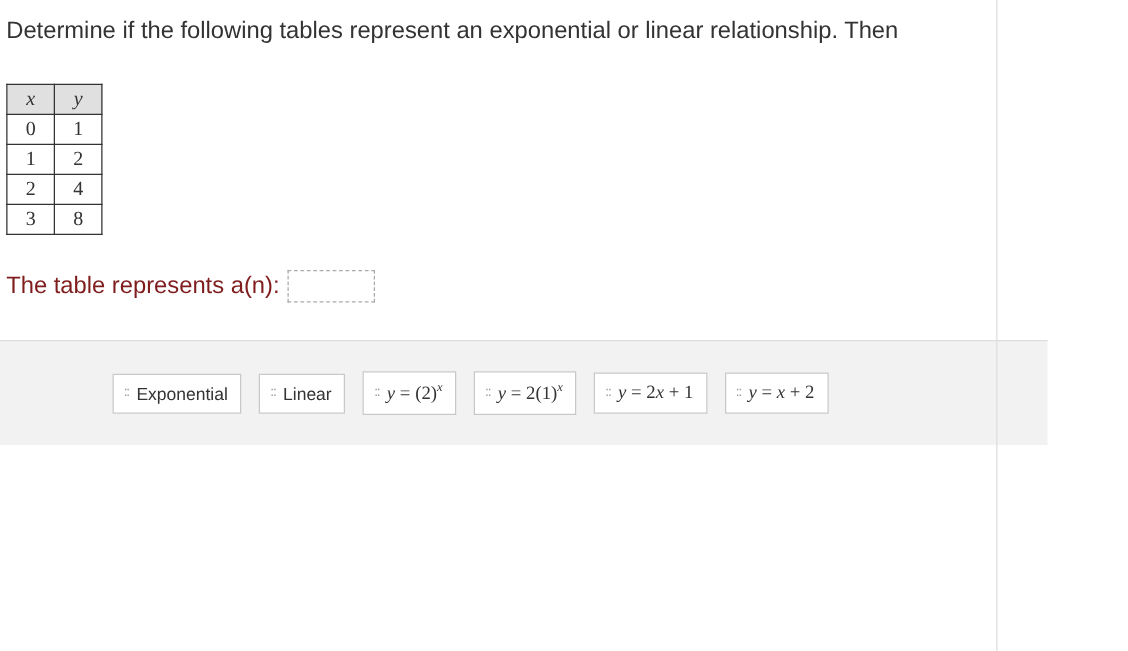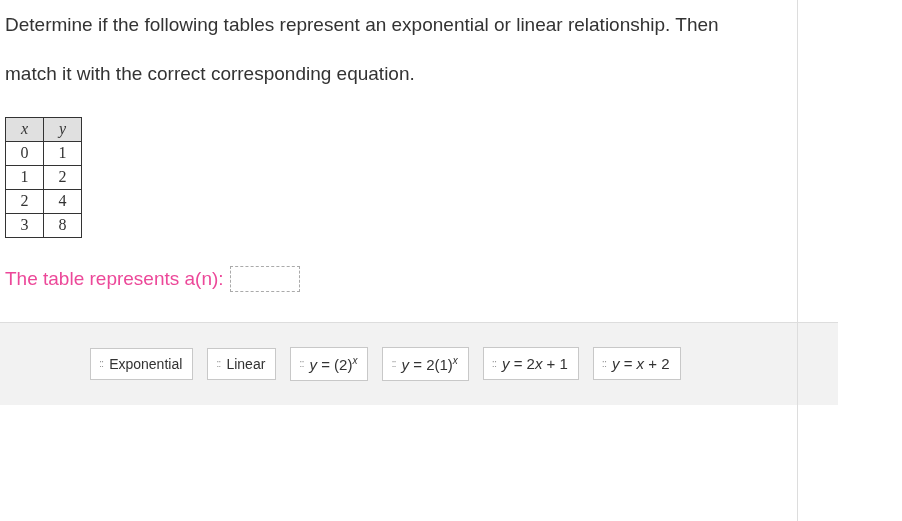--- a/index.html
+++ b/index.html
@@ -31,21 +31,21 @@
     font-size: 16px;
     font-family: "Times New Roman", serif;
   }
   .data-table th {
     background: #e0e0e0;
     font-style: italic;
     font-weight: normal;
   }
   .prompt-line {
     font-size: 19px;
-    color: #ec4899;
+    color: #7f1d1d;
     margin-bottom: 28px;
     display: flex;
     align-items: center;
     gap: 6px;
   }
   .drop-zone {
     display: inline-block;
     border: 1px dashed #aaaaaa;
     min-width: 70px;
     height: 26px;
@@ -73,21 +73,21 @@
     font-family: Arial, Helvetica, sans-serif;
     cursor: move;
   }
   .chip .grip {
     color: #999999;
     font-size: 11px;
     line-height: 1;
     letter-spacing: -1px;
   }
   .chip .math {
-    font-family: Liberation Sans, sans-serif;
+    font-family: Liberation Serif, serif;
     font-style: italic;
     font-size: 15px;
   }
   .chip .math .up {
     font-style: normal;
   }
   .chip .math sup {
     font-size: 10px;
     font-style: italic;
   }
@@ -107,21 +107,20 @@
 </style>
 </head>
 <body>
 
 <div class="page-wrap">
   <div class="divider-right"></div>
 
   <div class="content">
     <div class="question-text">
       <span>Determine if the following tables represent an exponential or linear relationship. Then</span><br>
-      <span>match it with the correct corresponding equation.</span>
     </div>
 
     <table class="data-table">
       <tbody>
           <tr>
         <th>x</th>
         <th>y</th>
       </tr>
       <tr>
         <td>0</td>

